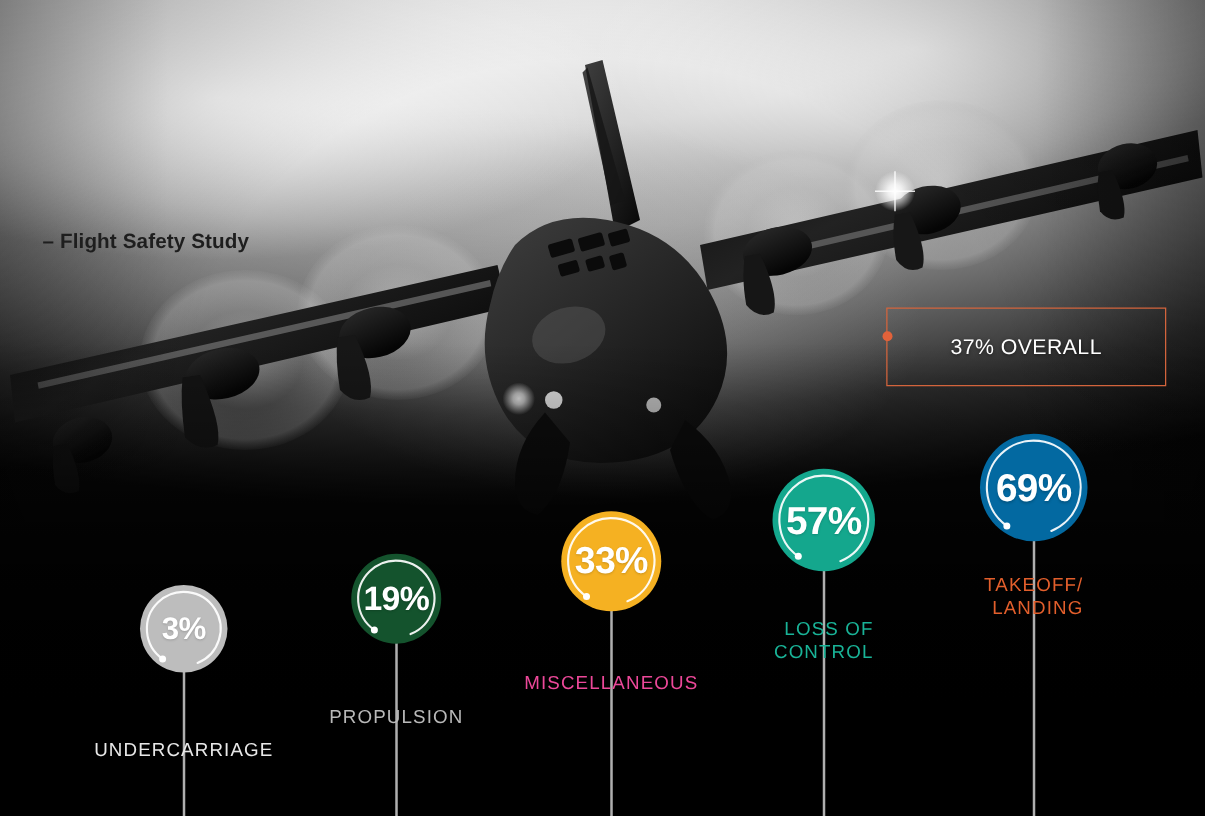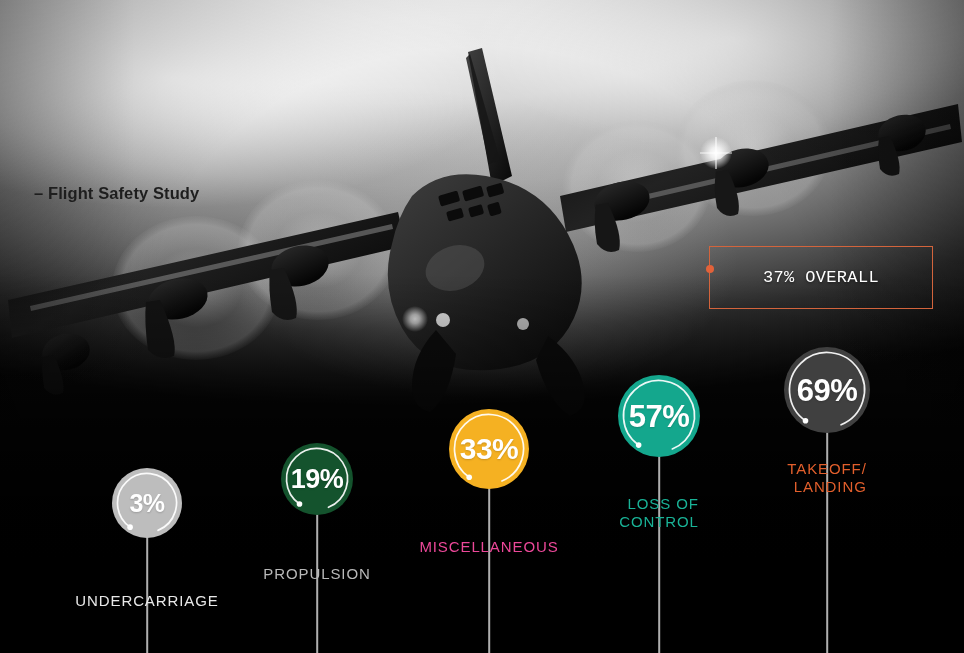--- a/index.html
+++ b/index.html
@@ -61,21 +61,20 @@
     font-size:16.5px; font-weight:700; letter-spacing:.1px;
   }
 
   
   .callout {
     position:absolute; left:709px; top:246px; width:224px; height:63px;
     border:1.4px solid #d3643c;
     display:flex; flex-direction:column;
     align-items:center; justify-content:center;
     gap:3px;
-    font-family:Liberation Mono, monospace;
   }
   .callout-line {
     color:#fff; font-size:17px; letter-spacing:.35px;
     text-shadow:0 1px 3px rgba(0,0,0,.55);
     white-space:nowrap;
   }
   .callout-dot {
     position:absolute; left:-4.5px; top:18px;
     width:8px; height:8px; border-radius:50%;
     background:#e2623a;
@@ -258,21 +257,21 @@
             <path d="M 20.638036509537873 70.07989757225921 A 35.5 35.5 0 1 1 54.29853406626488 73.91502683712096" fill="none" stroke="rgba(255,255,255,.92)" stroke-width="1.7" stroke-linecap="round"></path>
             <circle cx="20.638036509537873" cy="70.07989757225921" r="2.8" fill="#ffffff"></circle>
           </svg>
           <span class="pct" style="font-size: 31px;">57%</span>
         </div>
       </div>
       <div class="mlabel" style="left: 659px; top: 495px; color: rgb(25, 179, 151);">LOSS OF
 CONTROL</div>
       <div class="marker" style="left: 784px; top: 347px; width: 86px; height: 86px;">
         <div class="stem" style="top: 83px; height: 223px;"></div>
-        <div class="bubble" style="height: 86px; width: 86px; background: #404040;">
+        <div class="bubble" style="height: 86px; width: 86px; background: #0369a1;">
           <svg class="ring" viewBox="0 0 86 86">
             <path d="M 21.490883636835783 73.7182016608372 A 37.5 37.5 0 1 1 57.0477472530967 77.76939454625453" fill="none" stroke="rgba(255,255,255,.92)" stroke-width="1.7" stroke-linecap="round"></path>
             <circle cx="21.490883636835783" cy="73.7182016608372" r="2.8" fill="#ffffff"></circle>
           </svg>
           <span class="pct" style="font-size: 31px;">69%</span>
         </div>
       </div>
       <div class="mlabel" style="left: 827px; top: 460px; color: rgb(226, 95, 44);">TAKEOFF/
 LANDING</div>
     </div>

